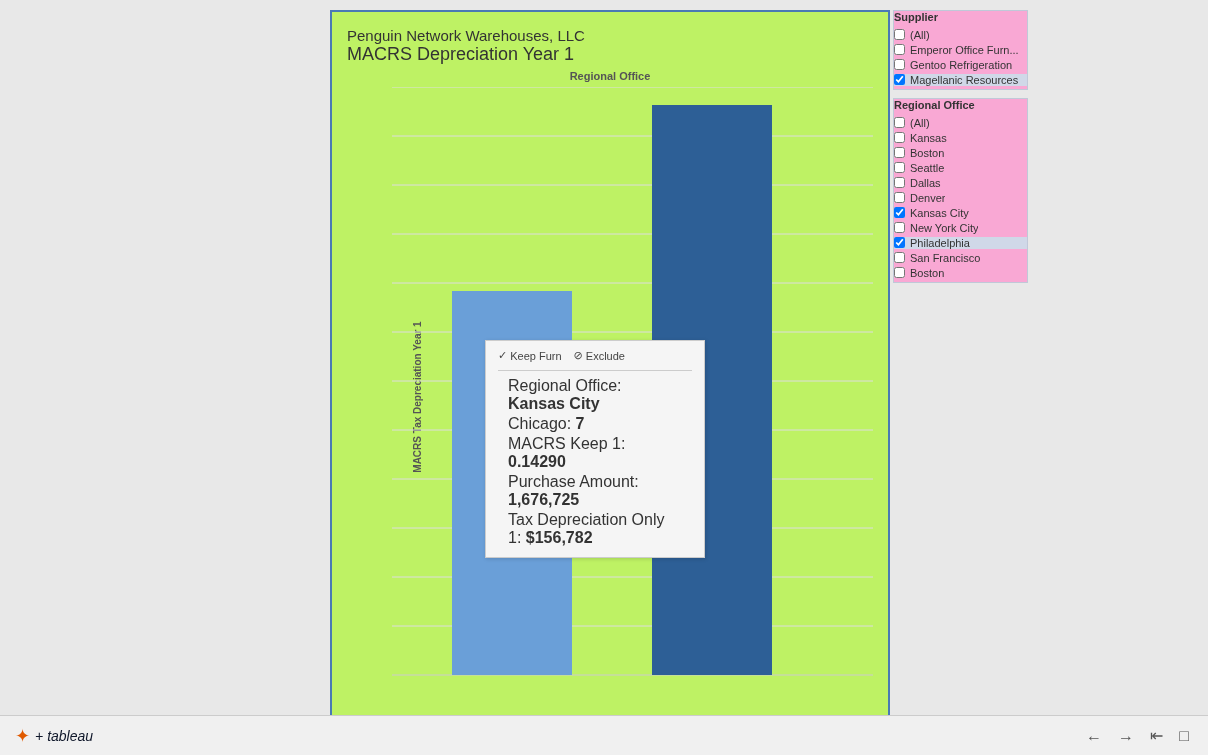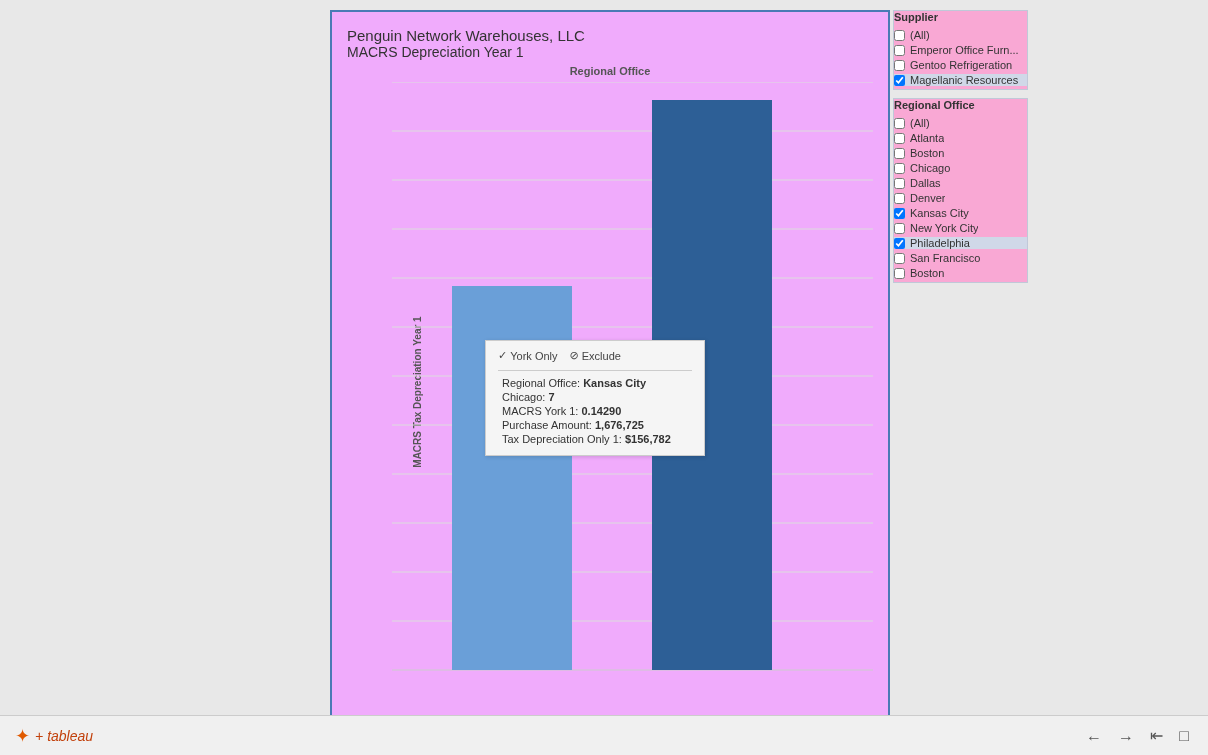--- a/index.html
+++ b/index.html
@@ -11,36 +11,36 @@
       overflow: hidden;
       position: relative;
     }
 
     .chart-area {
       position: absolute;
       top: 10px;
       left: 330px;
       width: 560px;
       height: 735px;
-      background: #f0abfc;
+      background: #bef264;
       border: 2px solid #4a7ab5;
     }
 
     .chart-title {
       padding: 15px 15px 0 15px;
     }
 
     .chart-title-main {
       font-size: 15px;
       color: #333;
       font-weight: normal;
     }
 
     .chart-subtitle {
-      font-size: 14px;
+      font-size: 18px;
       color: #333;
       font-weight: normal;
     }
 
     .chart-x-label {
       text-align: center;
       font-size: 11px;
       color: #555;
       margin-top: 5px;
       font-weight: bold;
@@ -107,22 +107,22 @@
       color: #444;
     }
 
     .tooltip-divider {
       border: none;
       border-top: 1px solid #ccc;
       margin-bottom: 6px;
     }
 
     .tooltip-row {
-      margin: 2px 4px;
-      font-size: 11px;
+      margin: 2px 10px;
+      font-size: 16px;
     }
 
     .tooltip-row b {
       font-weight: bold;
     }
 
     
     .right-panel {
       position: absolute;
       top: 10px;
@@ -138,21 +138,21 @@
 
     .filter-title {
       font-size: 11px;
       font-weight: bold;
       color: #333;
       margin-bottom: 6px;
     }
 
     .filter-item {
       display: flex;
-      align-items: flex-end;
+      align-items: flex-start;
       gap: 5px;
       margin: 3px 0;
       font-size: 11px;
       color: #333;
     }
 
     .filter-item input[type="checkbox"] {
       width: 11px;
       height: 11px;
       flex-shrink: 0;
@@ -192,21 +192,21 @@
       gap: 5px;
     }
 
     .tableau-logo-icon {
       font-size: 18px;
       color: #e05a00;
     }
 
     .tableau-logo-text {
       font-size: 14px;
-      color: #c2410c;
+      color: #0f172a;
       font-style: italic;
     }
 
     .footer-nav {
       display: flex;
       align-items: center;
       gap: 8px;
     }
 
     .footer-btn {
@@ -275,38 +275,38 @@
       <text x="320" y="610" text-anchor="middle" font-size="11" fill="#444">Philadelphia</text>
     </svg>
 
   </div>
 </div>
 
 <div class="tooltip" style="position:absolute; left:485px; top:340px; z-index:20;">
   <div class="tooltip-actions">
     <div class="tooltip-keep">
       <span>✓</span>
-      <span>York Only</span>
+      <span>Keep Furn</span>
     </div>
     <div class="tooltip-exclude">
       <span>⊘</span>
       <span>Exclude</span>
     </div>
   </div>
   <hr class="tooltip-divider">
   <div class="tooltip-row">
     <span>Regional Office:</span>
     <b>Kansas City</b>
   </div>
   <div class="tooltip-row">
     <span>Chicago:</span>
     <b>7</b>
   </div>
   <div class="tooltip-row">
-    <span>MACRS York 1:</span>
+    <span>MACRS Keep 1:</span>
     <b>0.14290</b>
   </div>
   <div class="tooltip-row">
     <span>Purchase Amount:</span>
     <b>1,676,725</b>
   </div>
   <div class="tooltip-row">
     <span>Tax Depreciation Only 1:</span>
     <b>$156,782</b>
   </div>
@@ -334,29 +334,29 @@
   </div>
 
   <div class="filter-section">
     <div class="filter-title">Regional Office</div>
     <div class="filter-item">
       <input type="checkbox" style="">
       <label>(All)</label>
     </div>
     <div class="filter-item">
       <input type="checkbox" style="">
-      <label>Atlanta</label>
+      <label>Kansas</label>
     </div>
     <div class="filter-item">
       <input type="checkbox" style="">
       <label>Boston</label>
     </div>
     <div class="filter-item">
       <input type="checkbox" style="">
-      <label>Chicago</label>
+      <label>Seattle</label>
     </div>
     <div class="filter-item">
       <input type="checkbox" style="">
       <label>Dallas</label>
     </div>
     <div class="filter-item">
       <input type="checkbox" style="">
       <label>Denver</label>
     </div>
     <div class="filter-item">

